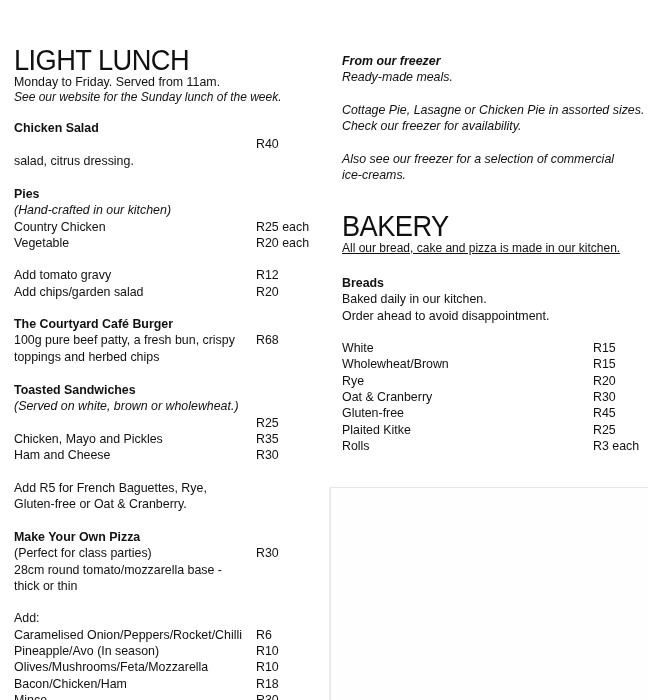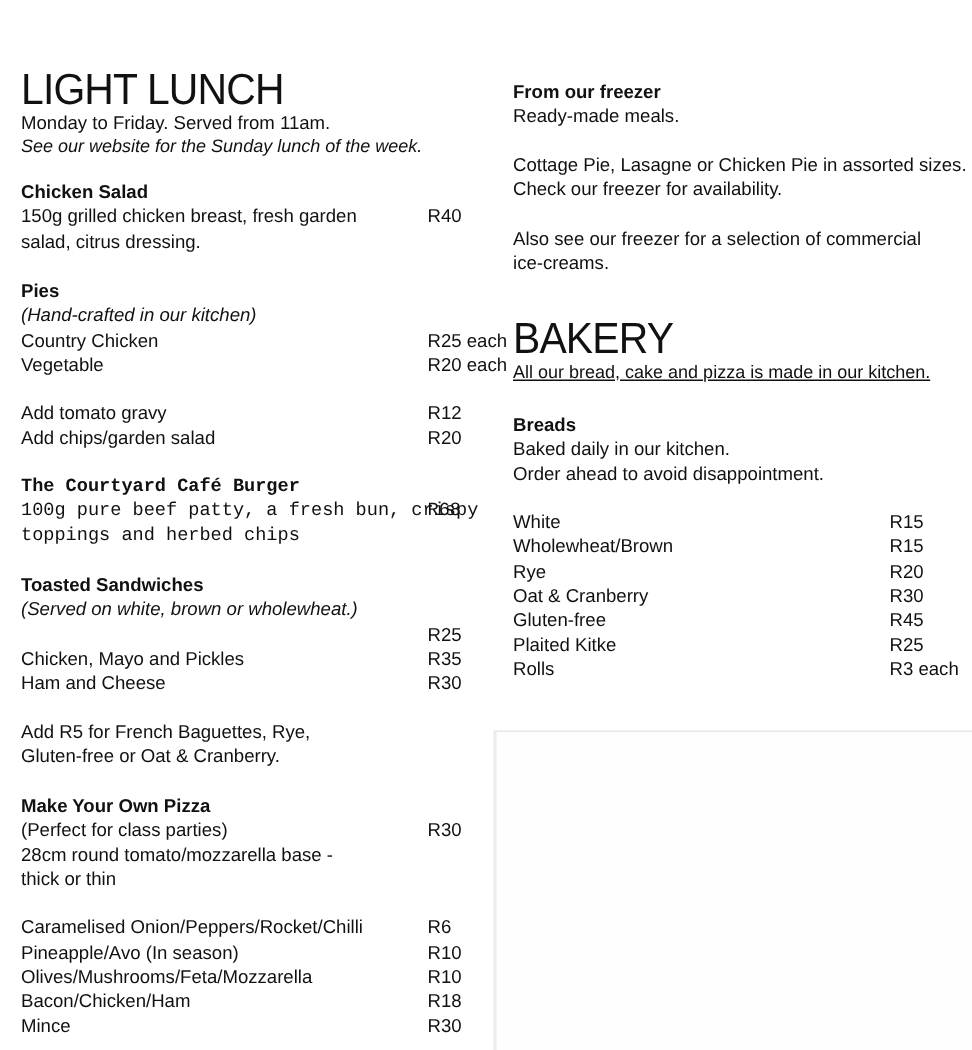--- a/index.html
+++ b/index.html
@@ -25,21 +25,21 @@
       transform: scaleX(0.94);
       transform-origin: left center;
       white-space: nowrap;
     }
     .subline { white-space: nowrap; }
     .subline.small { font-size: 12px; }
     .italic { font-style: italic; }
     .heading { font-weight: bold; white-space: nowrap; }
     .row { position: relative; height: 16.3px; white-space: nowrap; }
     .row .price { position: absolute; top: 0; }
-    .col-left .row .price { left: 271px; }
+    .col-left .row .price { left: 242px; }
     .col-right .row .price { left: 251px; }
     .gap { height: 16.3px; }
     .block { position: absolute; left: 0; width: 100%; margin-top: 27px; }
 
     .panel {
       position: absolute;
       left: 329px; top: 487px;
       width: 330px; height: 220px;
       border-top: 1px solid #e6e6e6;
       border-left: 2px solid #ebebeb;
@@ -53,21 +53,20 @@
 
   <div class="block" style="top:18px;">
     <div class="big-title">LIGHT LUNCH</div>
     <div class="subline" style="margin-top:-1px;">Monday to Friday. Served from 11am.</div>
     <div class="subline small italic" style="line-height:14px;">See our website for the Sunday lunch of the week.</div>
   </div>
 
   <div class="block" style="top:93px;">
     <div class="heading">Chicken Salad</div>
     <div class="row">
-      <span>150g grilled chicken breast, fresh garden</span>
       <span class="price">R40</span>
     </div>
     <div class="row">salad, citrus dressing.</div>
   </div>
 
   <div class="block" style="top:159px;">
     <div class="heading">Pies</div>
     <div class="row italic">(Hand-crafted in our kitchen)</div>
     <div class="row">
       <span>Country Chicken</span>
@@ -81,21 +80,21 @@
     <div class="row">
       <span>Add tomato gravy</span>
       <span class="price">R12</span>
     </div>
     <div class="row">
       <span>Add chips/garden salad</span>
       <span class="price">R20</span>
     </div>
   </div>
 
-  <div class="block" style="top:289px;font-family:Liberation Mono, monospace;">
+  <div class="block" style="top:289px;">
     <div class="heading">The Courtyard Café Burger</div>
     <div class="row">
       <span>100g pure beef patty, a fresh bun, crispy</span>
       <span class="price">R68</span>
     </div>
     <div class="row">toppings and herbed chips</div>
   </div>
 
   <div class="block" style="top:355px;">
     <div class="heading">Toasted Sandwiches</div>
@@ -118,20 +117,21 @@
 
   <div class="block" style="top:502px;">
     <div class="heading">Make Your Own Pizza</div>
     <div class="row">
       <span>(Perfect for class parties)</span>
       <span class="price">R30</span>
     </div>
     <div class="row">28cm round tomato/mozzarella base -</div>
     <div class="row">thick or thin</div>
     <div class="gap"></div>
+    <div class="row">Add:</div>
     <div class="row">
       <span>Caramelised Onion/Peppers/Rocket/Chilli</span>
       <span class="price">R6</span>
     </div>
     <div class="row">
       <span>Pineapple/Avo (In season)</span>
       <span class="price">R10</span>
     </div>
     <div class="row">
       <span>Olives/Mushrooms/Feta/Mozzarella</span>
@@ -143,21 +143,21 @@
     </div>
     <div class="row">
       <span>Mince</span>
       <span class="price">R30</span>
     </div>
   </div>
 </div>
 
 <div class="col col-right">
 
-  <div class="block" style="top:26px;">
+  <div class="block" style="top:26px;font-style:italic;">
     <div class="heading">From our freezer</div>
     <div class="row">Ready-made meals.</div>
     <div class="gap"></div>
     <div class="row">Cottage Pie, Lasagne or Chicken Pie in assorted sizes.</div>
     <div class="row">Check our freezer for availability.</div>
     <div class="gap"></div>
     <div class="row">Also see our freezer for a selection of commercial</div>
     <div class="row">ice-creams.</div>
   </div>
 

